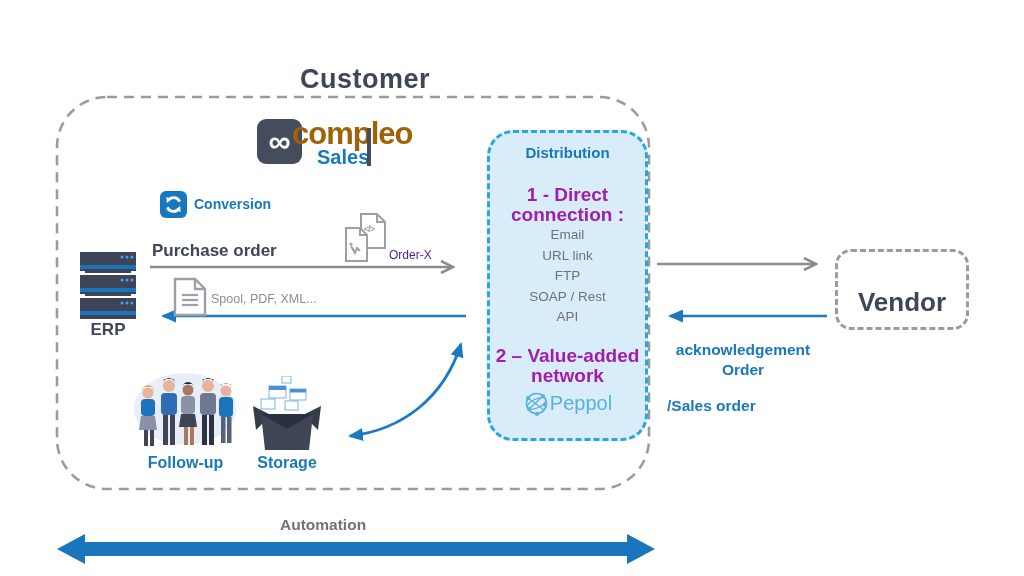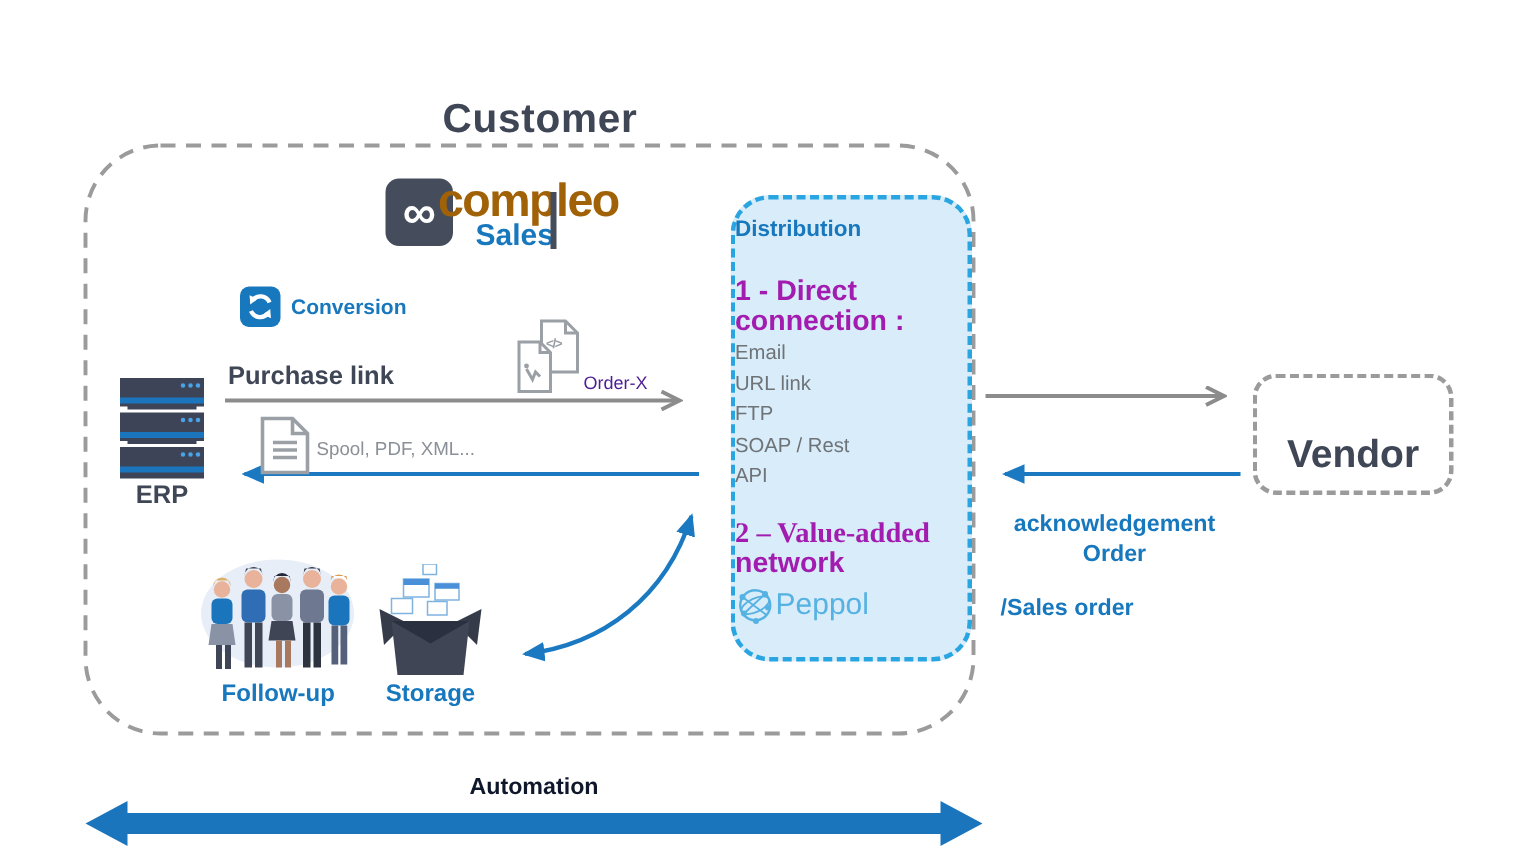--- a/index.html
+++ b/index.html
@@ -1,21 +1,21 @@
 <!DOCTYPE html>
 <html><head>
 <meta charset="utf-8">
 <style>
   * { margin:0; padding:0; box-sizing:border-box; }
   body { background:#ffffff; font-family:"Liberation Sans", sans-serif; }
   .canvas { position:relative; width:1024px; height:576px; background:#ffffff; overflow:hidden; }
   .abs { position:absolute; }
   .svg-layer { position:absolute; left:0; top:0; width:1024px; height:576px; pointer-events:none; }
 
-  .title-customer { left:295px; top:64px; width:140px; 
+  .title-customer { left:295px; top:64px; width:140px; text-align:center;
     font-size:27px; font-weight:bold; color:#3f4656; letter-spacing:0.5px; }
 
   
   .logo-square { left:257px; top:119px; width:45px; height:45px; background:#454d5d; border-radius:9px;
     display:flex; align-items:center; justify-content:center; color:#ffffff; font-size:31px; font-weight:bold; }
   .logo-word { left:292px; top:116px; font-size:31px; font-weight:bold; color:#a16207; letter-spacing:-1px; }
   .logo-sub  { left:317px; top:146px; font-size:20px; font-weight:bold; color:#1878be; }
   .logo-bar  { left:367px; top:128px; width:4px; height:38px; background:#454d5d; }
 
   
@@ -35,41 +35,41 @@
   .erp-icon { left:76px; top:252px; }
   .erp-label { left:76px; top:320px; width:64px; text-align:center; font-size:17px; font-weight:bold; color:#3f4656; }
 
   .followup-illu { left:133px; top:371px; }
   .followup-label { left:123px; top:454px; width:125px; text-align:center; font-size:16px; font-weight:bold; color:#1878be; }
   .storage-illu { left:252px; top:376px; }
   .storage-label { left:252px; top:454px; width:70px; text-align:center; font-size:16px; font-weight:bold; color:#1878be; }
 
   
   .dist-box { left:487px; top:130px; width:161px; height:311px; background:#d9ecf9;
-    border:3px dashed #29a5e2; border-radius:26px; display:flex; flex-direction:column; align-items:flex-start; }
+    border:3px dashed #29a5e2; border-radius:26px; display:flex; flex-direction:column; align-items:center; }
   .dist-title { margin-top:11px; font-size:15px; font-weight:bold; color:#1878be; }
   .dist-strong { font-size:19px; font-weight:bold; color:#a21caf; line-height:20px; text-align:center; }
   .dist-sec1 { margin-top:24px; }
   .dist-opt { font-size:13.5px; color:#6e7378; line-height:20.5px; text-align:center; }
-  .dist-sec2 { margin-top:18px;font-family:Liberation Serif, serif; }
+  .dist-sec2 { margin-top:18px; }
   .peppol-row { margin-top:4px; display:flex; align-items:center; gap:0; }
   .peppol-text { font-size:20px; color:#55b2e2; }
 
   
   .vendor-box { left:835px; top:249px; width:134px; height:81px; border:3px dashed #9b9b9b; border-radius:16px;
     display:flex; align-items:center; justify-content:center; }
   .vendor-label { font-size:26px; font-weight:bold; color:#3f4656;margin-top:25px; }
 
   .ack-block { left:667px; top:340px; width:152px; text-align:center;
     font-size:15.5px; font-weight:bold; color:#1878be; line-height:20px; }
   .sales-block { left:667px; top:397px; width:152px; 
     font-size:15.5px; font-weight:bold; color:#1878be; }
 
-  .automation-label { left:280px; top:516px; width:152px; text-align:center;
-    font-size:15.5px; font-weight:bold; color:#0f172a; }
+  .automation-label { left:280px; top:516px; width:152px; text-align:left;
+    font-size:15.5px; font-weight:bold; color:#737373; }
 </style>
 </head>
 <body>
 
 <div class="canvas">
 
   <svg class="svg-layer" viewBox="0 0 1024 576">
     <defs>
       <marker id="ag" markerUnits="userSpaceOnUse" markerWidth="16" markerHeight="14" refX="13" refY="7" orient="auto">
         <path d="M2,1 L14,7 L2,13" fill="none" stroke="#8c8c8c" stroke-width="2.6"></path>
@@ -109,21 +109,21 @@
   <div class="abs conv-icon">
     <svg width="19" height="19" viewBox="0 0 20 20">
       <path d="M16.5 7 A7 7 0 0 0 4.5 5.5" fill="none" stroke="#ffffff" stroke-width="3"></path>
       <polygon points="2.5,2 8,4.5 3,8.5" fill="#ffffff"></polygon>
       <path d="M3.5 13 A7 7 0 0 0 15.5 14.5" fill="none" stroke="#ffffff" stroke-width="3"></path>
       <polygon points="17.5,18 12,15.5 17,11.5" fill="#ffffff"></polygon>
     </svg>
   </div>
   <div class="abs conv-label">Conversion</div>
 
-  <div class="abs po-label">Purchase link</div>
+  <div class="abs po-label">Purchase order</div>
 
   <svg class="abs orderx-icon" width="54" height="52" viewBox="0 0 54 52">
     <path d="M19 2 h16 l8 8 v26 h-24 z" fill="#ffffff" stroke="#9aa0a6" stroke-width="2"></path>
     <path d="M35 2 v8 h8" fill="none" stroke="#9aa0a6" stroke-width="2"></path>
     <path d="M4 16 h14 l7 7 v26 h-21 z" fill="#ffffff" stroke="#9aa0a6" stroke-width="2"></path>
     <path d="M18 16 v7 h7" fill="none" stroke="#9aa0a6" stroke-width="2"></path>
     <path d="M9 34 l4 7 l2 -5 l3 3" fill="none" stroke="#9aa0a6" stroke-width="2"></path>
     <circle cx="9" cy="32" r="1.6" fill="#9aa0a6"></circle>
   </svg>
   <div class="abs orderx-code">&lt;/&gt;</div>

